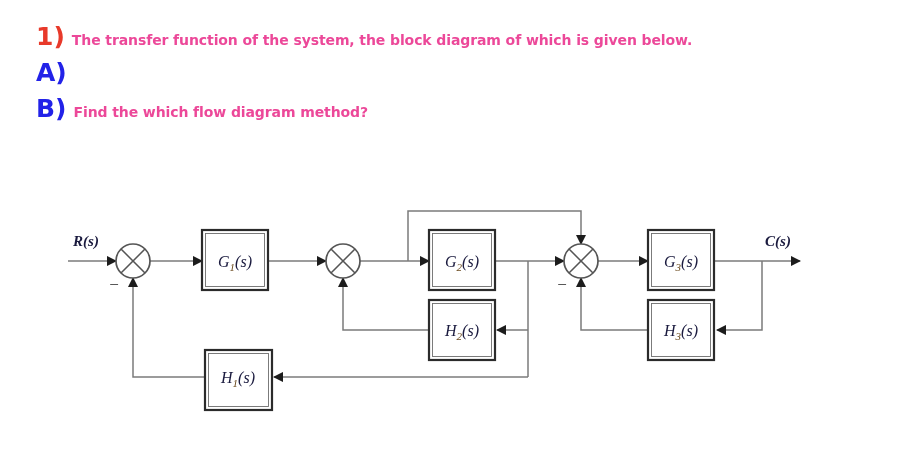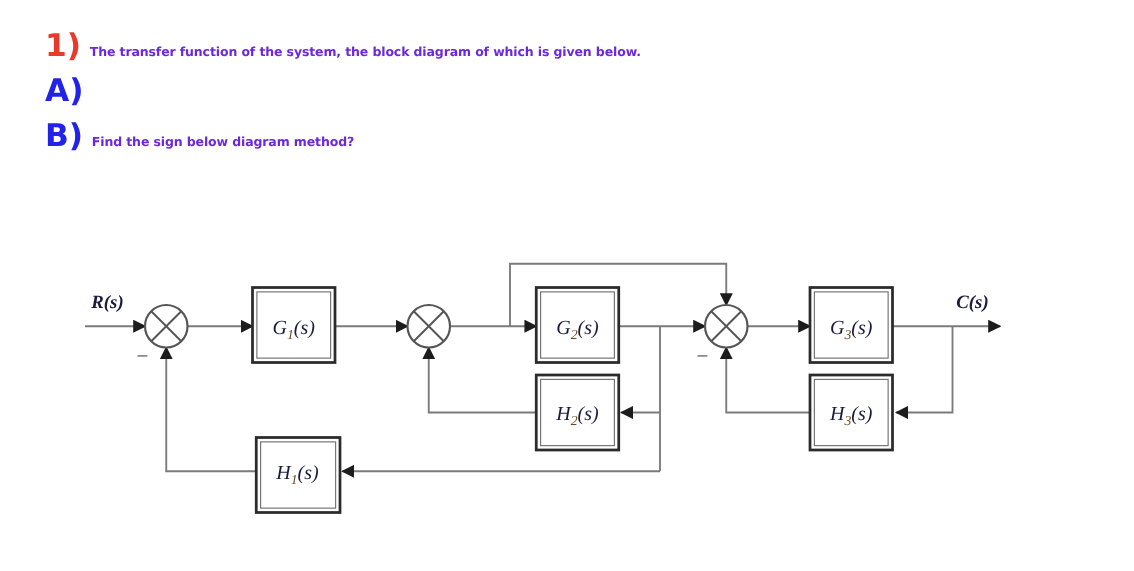--- a/index.html
+++ b/index.html
@@ -31,22 +31,22 @@
     font-weight: bold;
     font-size: 25px;
     line-height: 1;
     margin-right: 7px;
   }
   .q-marker.red   { color: #e8392a; }
   .q-marker.blue  { color: #2222e8; }
   .q-text {
     font-family: "DejaVu Sans", sans-serif;
     font-weight: bold;
-    font-size: 10px;
-    color: #6d28d9;
+    font-size: 14px;
+    color: #ec4899;
     letter-spacing: -0.1px;
   }
   .diagram-wrap {
     position: absolute;
     top: 180px;
     left: 0;
     width: 907px;
     height: 270px;
   }
   svg { display: block; }
@@ -107,21 +107,21 @@
     <span class="q-marker red" style="color: rgb(232, 57, 42);">1)</span>
     <span class="q-text">The transfer function of the system, the block diagram of which is given below.</span>
   </div>
 
   <div class="q-line">
     <span class="q-marker blue" style="color: rgb(34, 34, 232);">A)</span>
   </div>
 
   <div class="q-line">
     <span class="q-marker blue" style="color: rgb(34, 34, 232);">B)</span>
-    <span class="q-text">Find the sign below diagram method?</span>
+    <span class="q-text">Find the which flow diagram method?</span>
   </div>
 
 </div>
 
 <div class="diagram-wrap">
 <svg width="907" height="270" viewBox="0 0 907 270" xmlns="http://www.w3.org/2000/svg">
 
   <defs>
     <marker id="ah" viewBox="0 0 10 10" refX="9" refY="5" markerWidth="7" markerHeight="7" orient="auto-start-reverse">
       <path d="M 0 0 L 10 5 L 0 10 z" class="arrowhead"></path>

